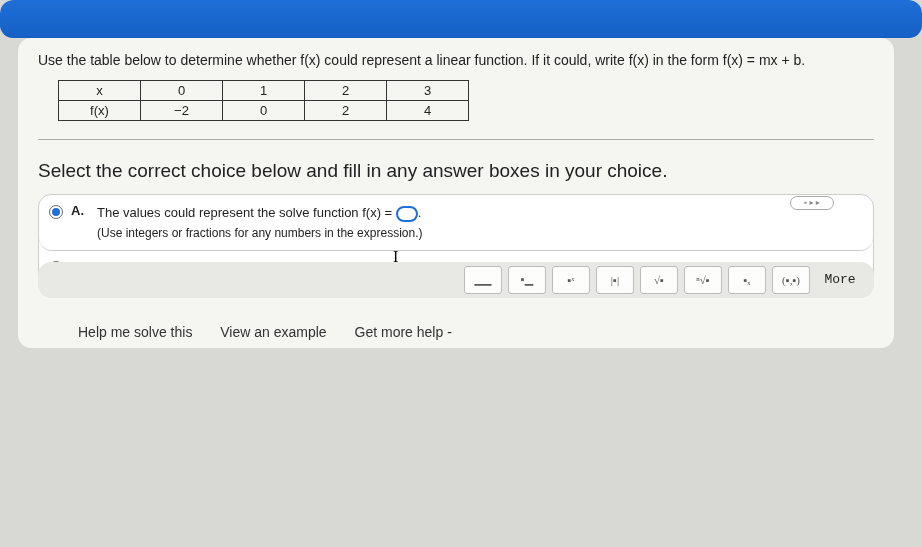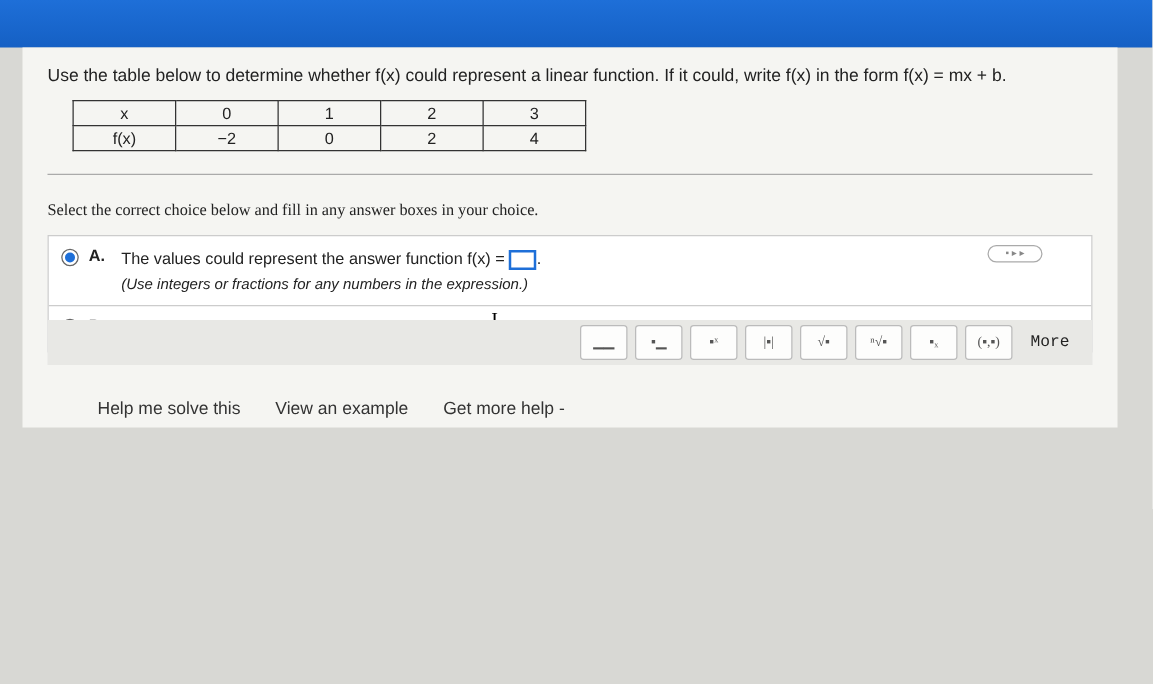--- a/index.html
+++ b/index.html
@@ -1,15 +1,15 @@
 <!DOCTYPE html>
 <html><head>
 <meta charset="utf-8">
 <style>
-  * { box-sizing: border-box; margin: 0; padding: 0; }
+  * { box-sizing: border-box; margin: 0; padding: 0; border-radius: 13px; }
   body {
     font-family: Arial, Helvetica, sans-serif;
     background: #d8d8d4;
     width: 922px;
     height: 547px;
     overflow: hidden;
     position: relative;
     font-size: 13px;
     color: #222;
   }
@@ -54,21 +54,21 @@
     width: 44px;
     height: 14px;
     border: 1px solid #aaa;
     border-radius: 8px;
     font-size: 8px;
     text-align: center;
     line-height: 12px;
     color: #888;
     background: #fff;
   }
-  .instruction { margin-bottom: 12px; font-size: 13px; font-family: Liberation Serif, serif; }
+  .instruction { margin-bottom: 12px; font-size: 19px; }
   .choices {
     border: 1px solid #ccc;
     background: #fff;
   }
   .choice-row {
     display: flex;
     align-items: flex-start;
     padding: 8px 10px;
     gap: 8px;
   }
@@ -92,21 +92,21 @@
   }
   .choice-label { font-weight: bold; width: 18px; }
   .choice-text { font-size: 13px; line-height: 1.5; }
   .answer-box {
     display: inline-block;
     width: 22px; height: 16px;
     border: 2px solid #1e6fd8;
     vertical-align: middle;
     background: #fff;
   }
-  .hint { font-size: 12px; font-style: italic; }
+  .hint { font-size: 12px; }
   .tool-row {
     position: absolute;
     bottom: 54px;
     right: 30px;
     display: flex;
     gap: 6px;
     align-items: center;
   }
   .tool {
     width: 38px; height: 28px;
@@ -179,21 +179,21 @@
   <div class="pill">▪ ▸ ▸</div>
 
   <p class="instruction">Select the correct choice below and fill in any answer boxes in your choice.</p>
   <span class="cursor">I</span>
 
   <div class="choices">
     <div class="choice-row first">
       <div class="radio selected"></div>
       <div class="choice-label">A.</div>
       <div class="choice-text">
-        <span>The values could represent the answer function f(x) = </span>
+        <span>The values could represent the solve function f(x) = </span>
         <span class="answer-box"></span>.<br>
         <span class="hint">(Use integers or fractions for any numbers in the expression.)</span>
       </div>
     </div>
     <div class="choice-row">
       <div class="radio"></div>
       <div class="choice-label">B.</div>
       <div class="choice-text">The function is not linear.</div>
     </div>
   </div>

